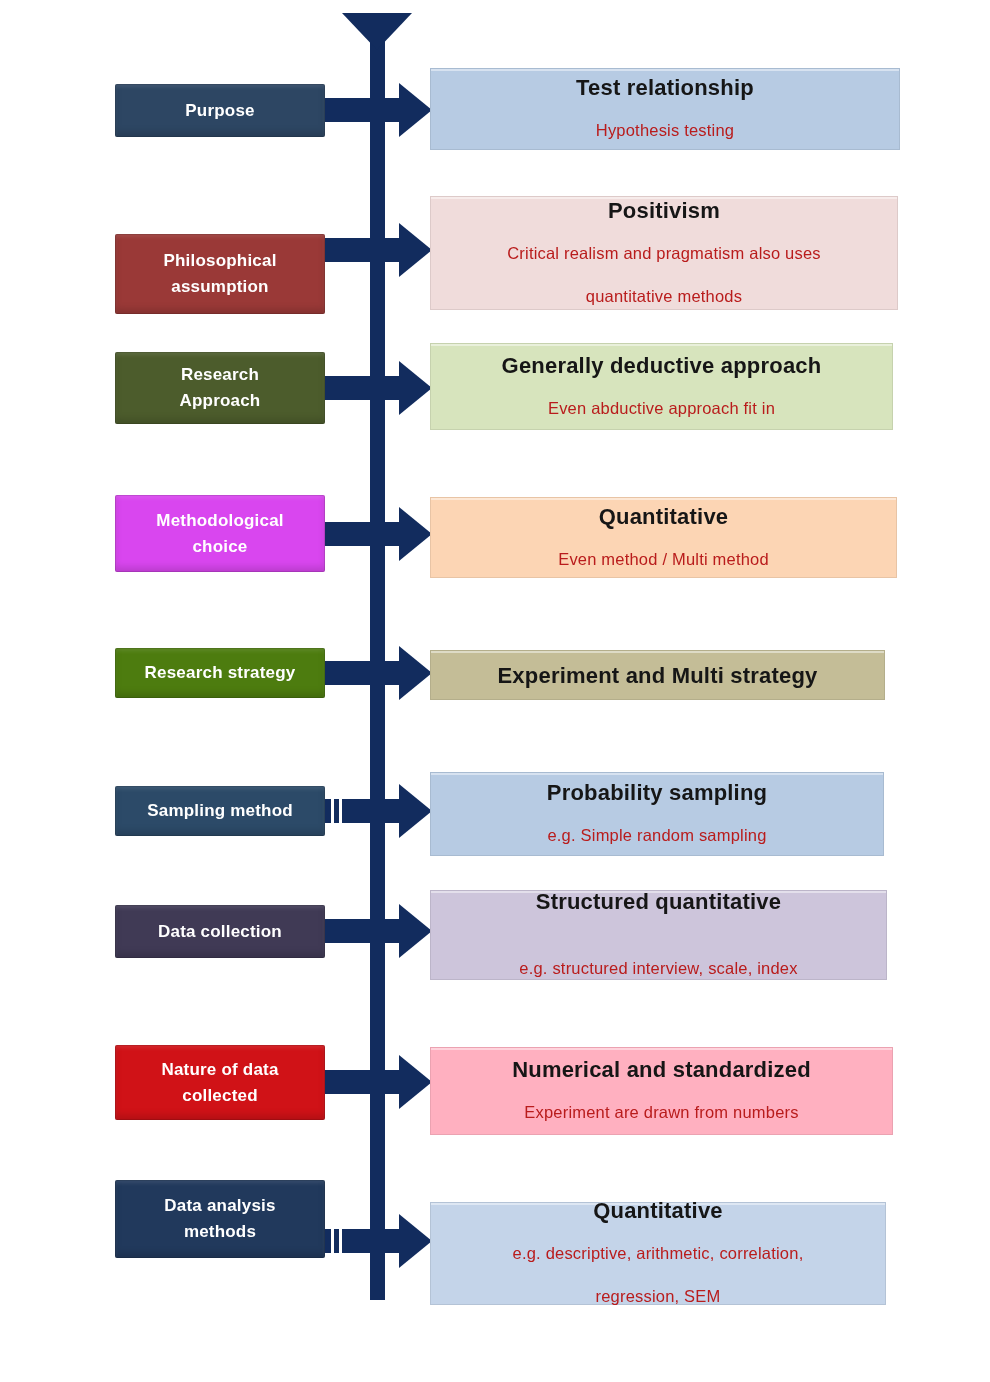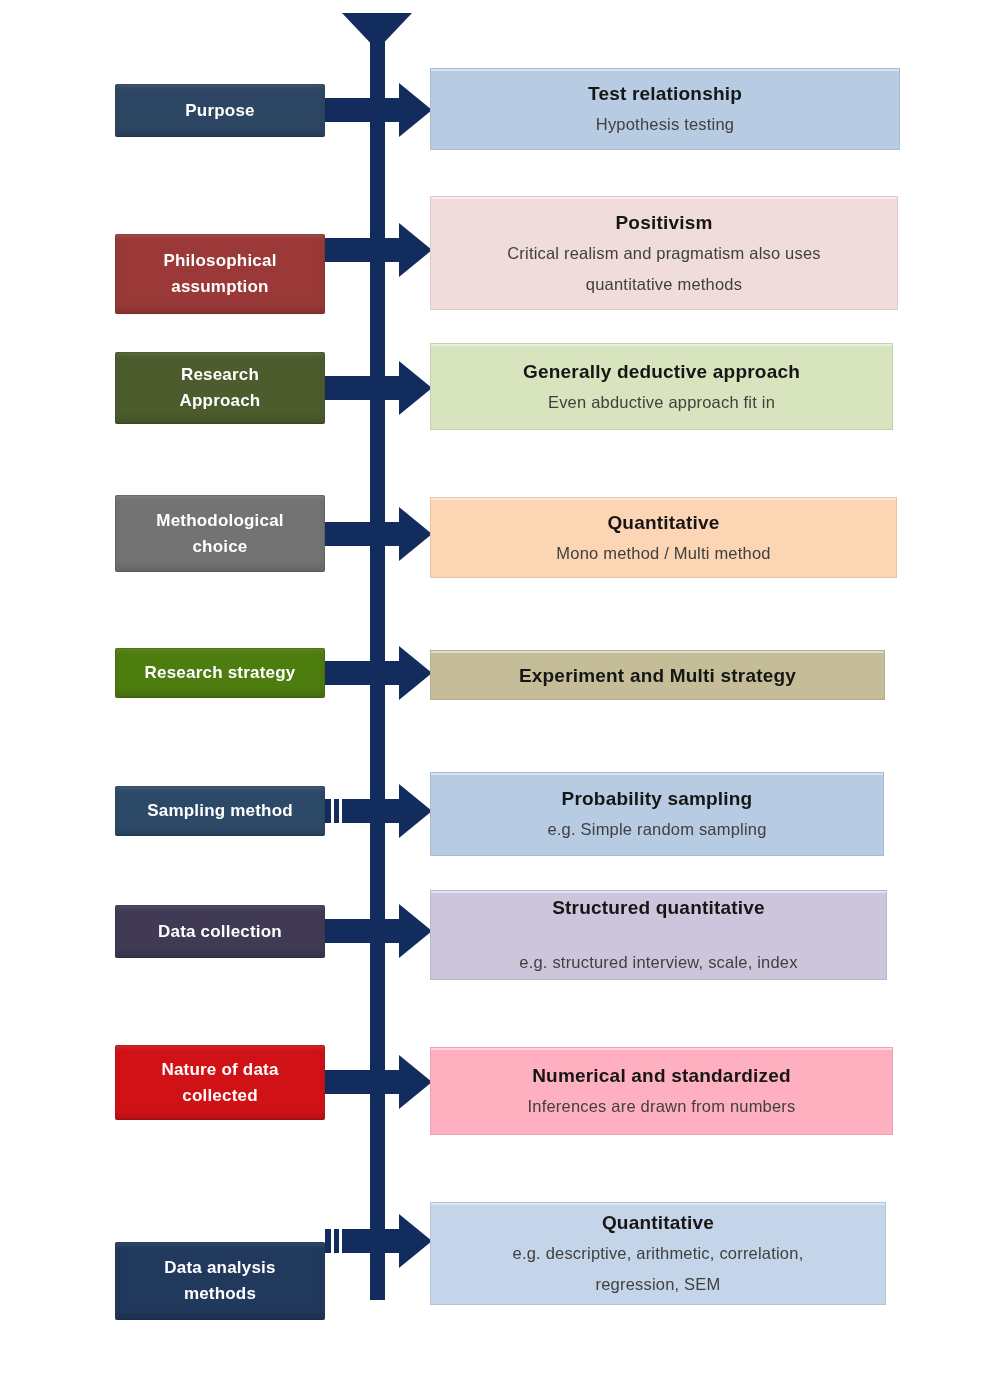--- a/index.html
+++ b/index.html
@@ -37,25 +37,25 @@
   .arrow-stripe{position:absolute;width:3px;height:24px;background:#ffffff;}
   .s1{left:331px;} .s2{left:339px;}
   .detail-box{
     position:absolute;left:430px;
     display:flex;flex-direction:column;align-items:center;justify-content:center;
     border:1px solid rgba(0,0,0,0.08);
     box-shadow:inset 0 2px 0 rgba(255,255,255,0.45);
     box-sizing:border-box;
   }
   .detail-title{
-    font-weight:bold;font-size:19px;line-height:31px;color:#161616;
+    font-weight:bold;font-size:22px;line-height:31px;color:#161616;
     text-align:center;letter-spacing:.2px;
   }
   .detail-line{
-    font-size:16.5px;line-height:31px;color:#404040;text-align:center;letter-spacing:.2px;
+    font-size:16.5px;line-height:31px;color:#b91c1c;text-align:center;letter-spacing:.2px;margin-top:12px;
   }
   .detail-line:empty{display:none;}
 </style>
 </head>
 <body>
 
 <div class="canvas">
 
   <div class="vline" style="background-color: rgb(18, 44, 94);"></div>
   <div class="funnel" style="background-color: rgb(18, 44, 94);"></div>
@@ -95,29 +95,29 @@
     <div class="arrow-tail" style="top: 376px; background-color: rgb(18, 44, 94);"></div>
     <div class="arrow-head" style="top: 361px; background-color: rgb(18, 44, 94);"></div>
     <div class="detail-box" style="top: 343px; height: 87px; width: 463px; background-color: rgb(215, 228, 189);">
       <div class="detail-title">Generally deductive approach</div>
       <div class="detail-line">Even abductive approach fit in</div>
 
     </div>
   </section>
 
   <section class="row">
-    <div class="stage-box" style="top: 495px; height: 77px; background-color: #737373;">
+    <div class="stage-box" style="top: 495px; height: 77px; background-color: #d946ef;">
       <span class="stage-label">Methodological
 choice</span>
     </div>
     <div class="arrow-tail" style="top: 522px; background-color: rgb(18, 44, 94);"></div>
     <div class="arrow-head" style="top: 507px; background-color: rgb(18, 44, 94);"></div>
     <div class="detail-box" style="top: 497px; height: 81px; width: 467px; background-color: rgb(252, 213, 180);">
       <div class="detail-title">Quantitative</div>
-      <div class="detail-line">Mono method / Multi method</div>
+      <div class="detail-line">Even method / Multi method</div>
 
     </div>
   </section>
 
   <section class="row">
     <div class="stage-box" style="top: 648px; height: 50px; background-color: #4d7c0f;">
       <span class="stage-label">Research strategy</span>
     </div>
     <div class="arrow-tail" style="top: 661px; background-color: rgb(18, 44, 94);"></div>
     <div class="arrow-head" style="top: 646px; background-color: rgb(18, 44, 94);"></div>
@@ -157,27 +157,27 @@
 
   <section class="row">
     <div class="stage-box" style="top: 1045px; height: 75px; background-color: rgb(208, 18, 23);">
       <span class="stage-label">Nature of data
 collected</span>
     </div>
     <div class="arrow-tail" style="top: 1070px; background-color: rgb(18, 44, 94);"></div>
     <div class="arrow-head" style="top: 1055px; background-color: rgb(18, 44, 94);"></div>
     <div class="detail-box" style="top: 1047px; height: 88px; width: 463px; background-color: rgb(255, 176, 192);">
       <div class="detail-title">Numerical and standardized</div>
-      <div class="detail-line">Inferences are drawn from numbers</div>
+      <div class="detail-line">Experiment are drawn from numbers</div>
 
     </div>
   </section>
 
   <section class="row">
-    <div class="stage-box" style="top: 1242px; height: 78px; background-color: rgb(33, 57, 92);">
+    <div class="stage-box" style="top: 1180px; height: 78px; background-color: rgb(33, 57, 92);">
       <span class="stage-label">Data analysis
 methods</span>
     </div>
     <div class="arrow-tail" style="top: 1229px; background-color: rgb(18, 44, 94);"></div>
     <div class="arrow-stripe s1" style="top:1229px;"></div>
     <div class="arrow-stripe s2" style="top:1229px;"></div>
     <div class="arrow-head" style="top: 1214px; background-color: rgb(18, 44, 94);"></div>
     <div class="detail-box" style="top: 1202px; height: 103px; width: 456px; background-color: rgb(196, 212, 233);">
       <div class="detail-title">Quantitative</div>
       <div class="detail-line">e.g. descriptive, arithmetic, correlation,</div>

